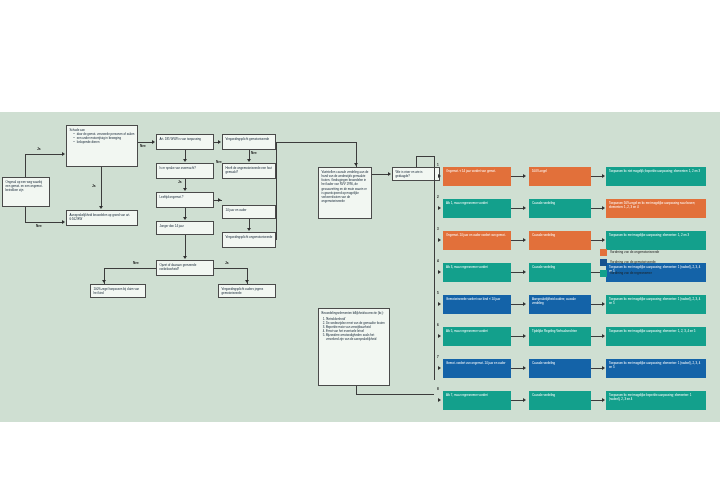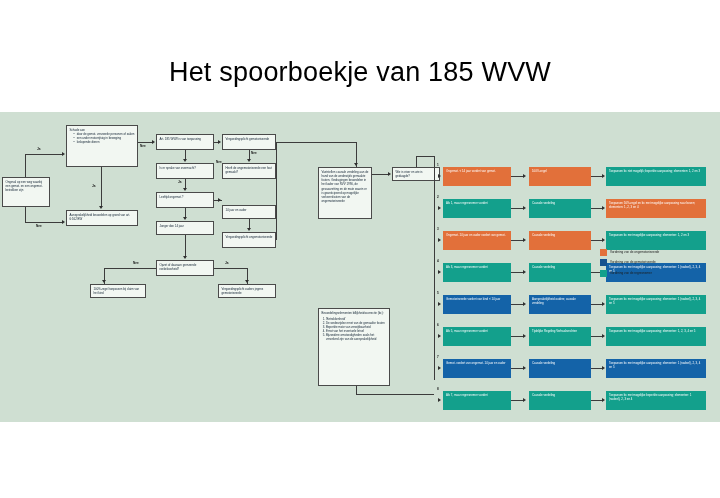--- a/index.html
+++ b/index.html
@@ -63,21 +63,20 @@
   .legend{position:absolute;left:600px;top:137px;width:112px;}
   .lgrow{display:flex;align-items:center;margin-bottom:3.4px;}
   .lgsw{width:7px;height:7px;flex:0 0 7px;margin-right:3px;}
   .lgtx{font-size:3.1px;color:#1d1d1d;line-height:1.1;}
 </style>
 </head>
 <body>
 
 <div id="slide">
 
-  <div class="title">Het spoorboekje van 185 WVW</div>
 
   <div class="canvas">
 
     <div class="box white" style="left:2px;top:65px;width:48px;height:30px;">
       <div>Ongeval op een weg waarbij een gemot. en een ongemot. betrokken zijn</div>
     </div>
 
     <div class="box white" style="left:66px;top:13px;width:72px;height:42px;">
       <div>Schade aan</div>
       <ul>

